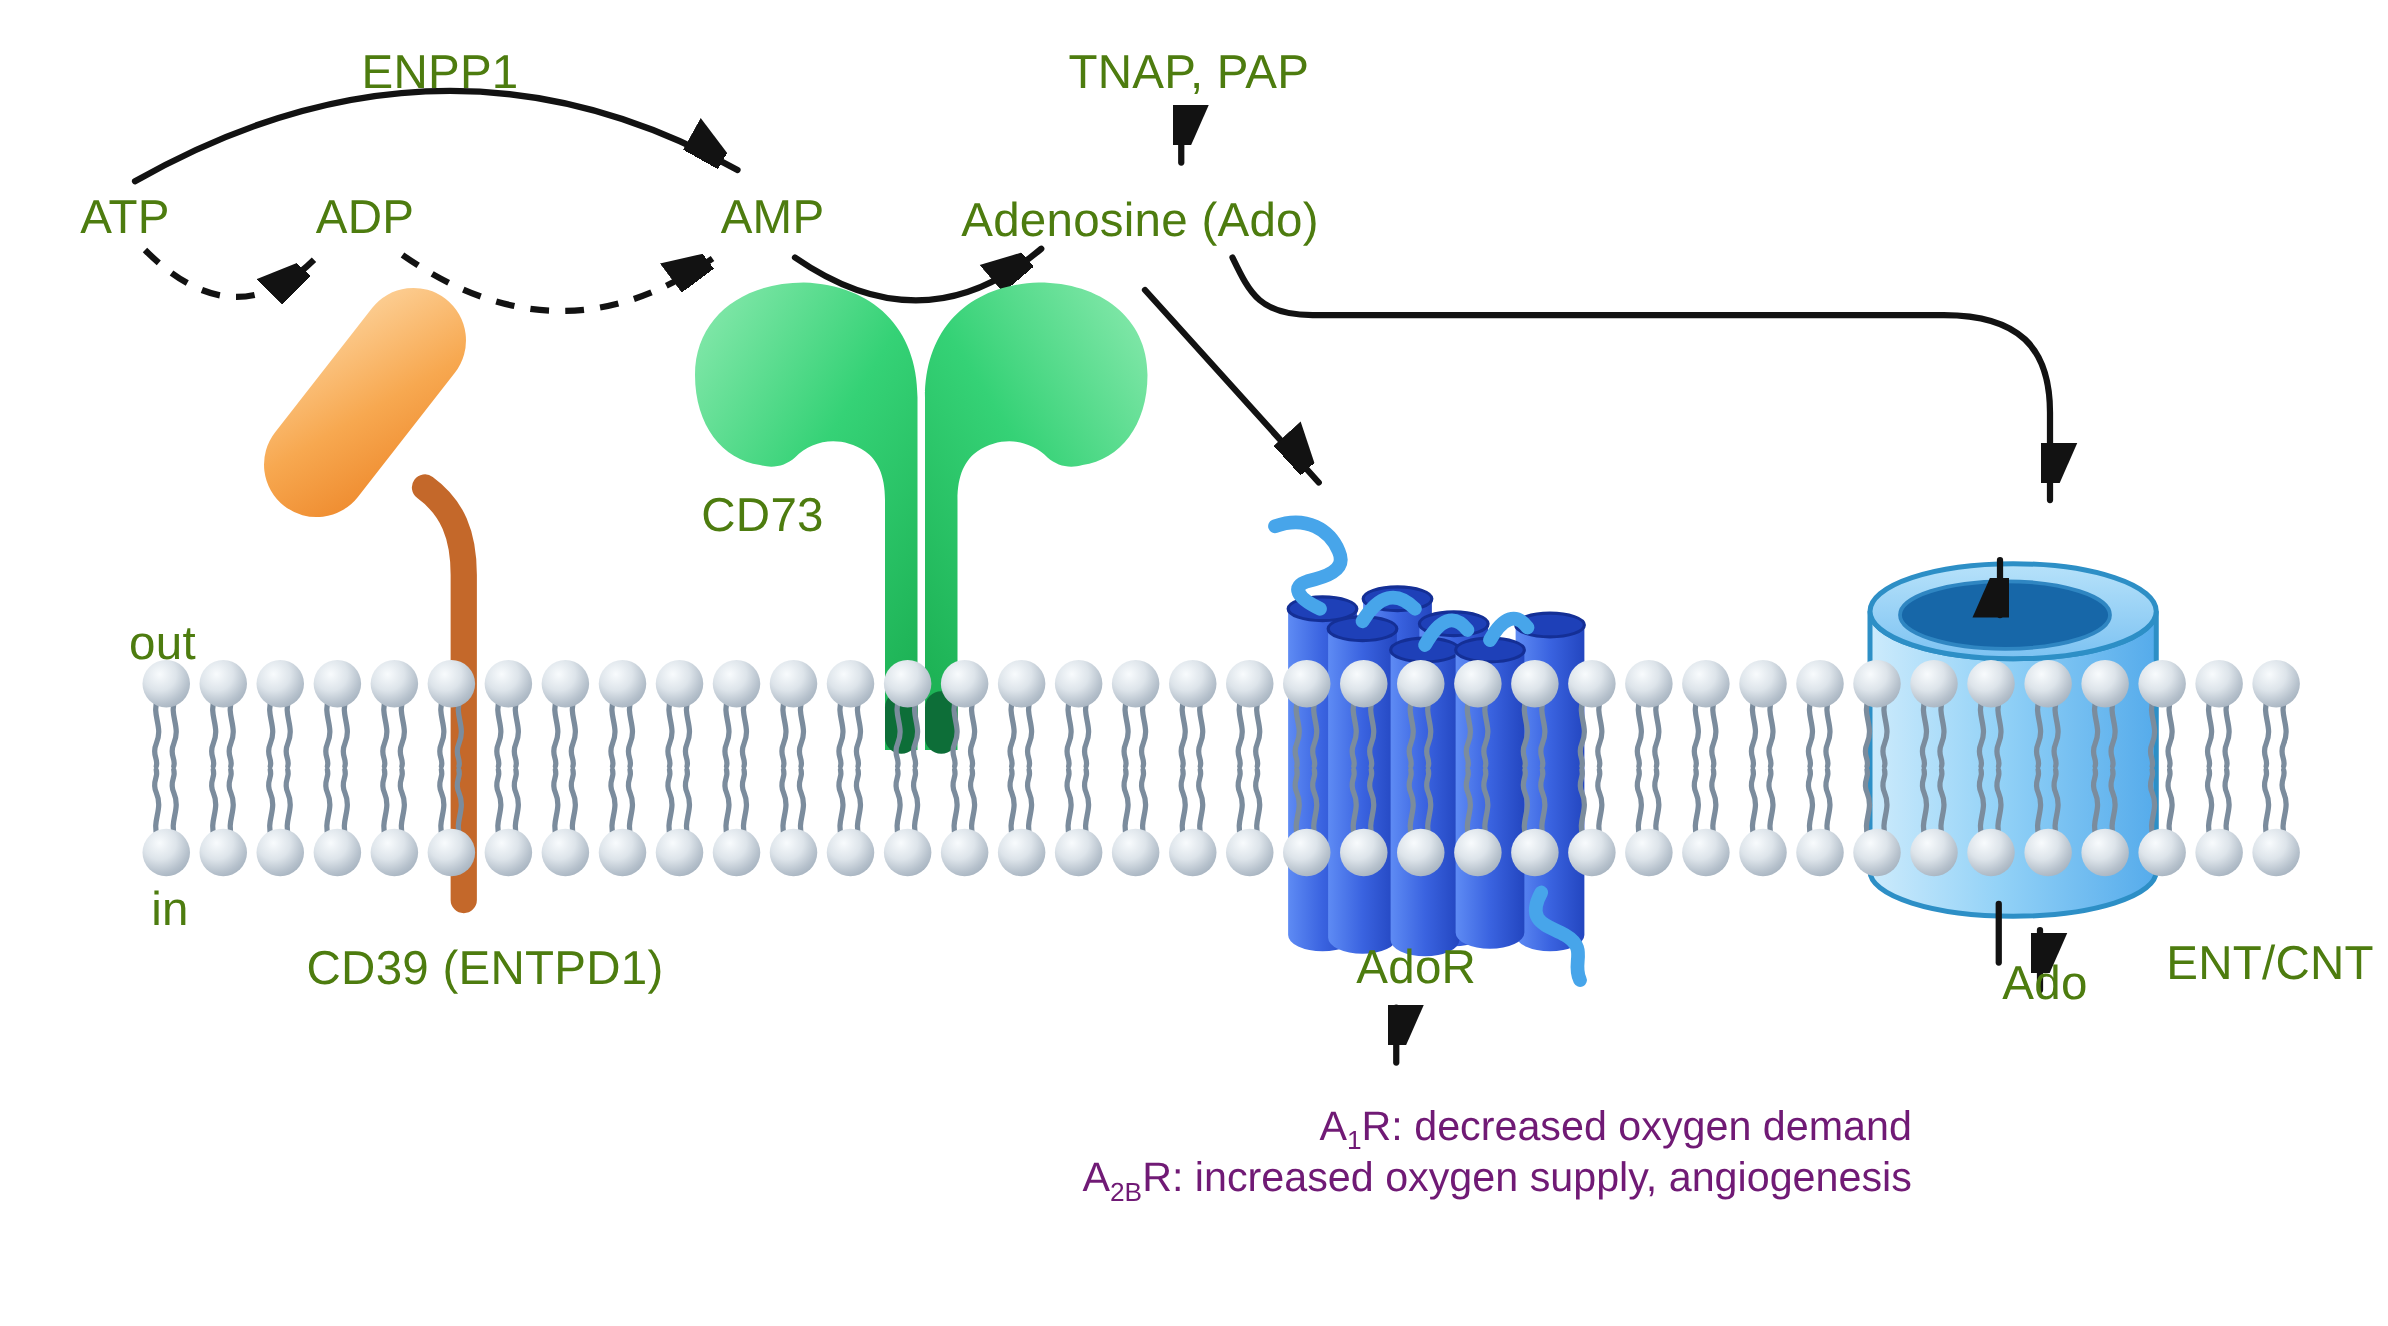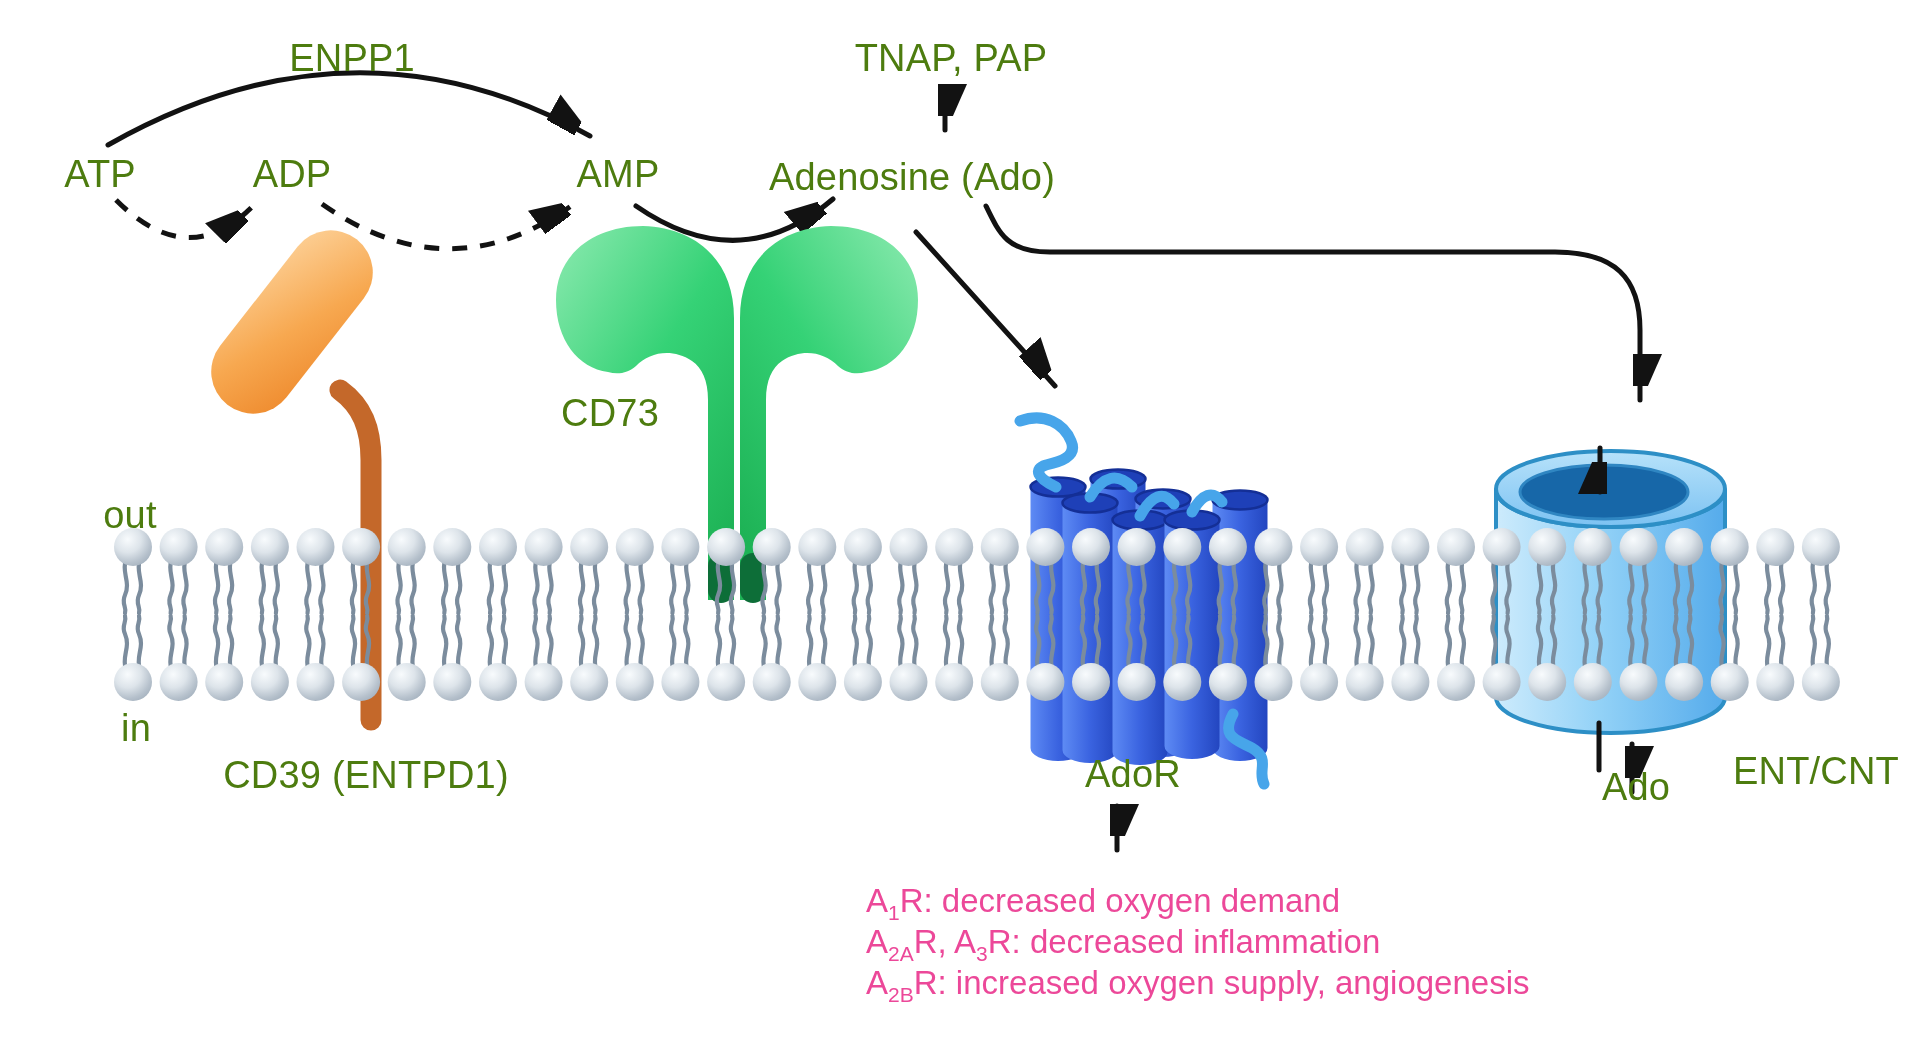--- a/index.html
+++ b/index.html
@@ -8,21 +8,21 @@
     font-family:"Liberation Sans","DejaVu Sans",sans-serif;color:#151515;
   }
   #scene{position:absolute;left:0;top:0;}
   .label{
     position:absolute;transform:translate(-50%,-50%);
     font-size:38px;line-height:1.1;white-space:nowrap;color:#4d7c0f;
     letter-spacing:0.2px;
   }
   #receptor-effects{
     position:absolute;left:866px;top:880px;
-    font-size:33px;line-height:41px;white-space:nowrap;color:#ec4899;
+    font-size:33px;line-height:41px;white-space:nowrap;color:#701a75;text-align:right;
   }
   #receptor-effects sub{font-size:21px;line-height:0;}
   .tail{fill:none;stroke:#7b8c9d;stroke-width:4.2;stroke-linecap:round;}
   .blackline{fill:none;stroke:#121212;stroke-width:5;stroke-linecap:round;}
   .dashedline{fill:none;stroke:#121212;stroke-width:5;stroke-linecap:butt;stroke-dasharray:15 13;}
   .loop{fill:none;stroke:#47a5ea;stroke-width:11;stroke-linecap:round;}
 </style>
 </head>
 <body>
 
@@ -251,23 +251,22 @@
 
   <div class="label" style="left:352px;top:59px">ENPP1</div>
   <div class="label" style="left:951px;top:59px">TNAP, PAP</div>
   <div class="label" style="left:100px;top:175px">ATP</div>
   <div class="label" style="left:292px;top:175px">ADP</div>
   <div class="label" style="left:618px;top:175px">AMP</div>
   <div class="label" style="left:912px;top:178px">Adenosine (Ado)</div>
   <div class="label" style="left:610px;top:414px">CD73</div>
   <div class="label" style="left:130px;top:516px">out</div>
   <div class="label" style="left:136px;top:729px">in</div>
-  <div class="label" style="left:366px;top:776px">CD39 (ENTPD1)</div>
+  <div class="label" style="left:388px;top:776px">CD39 (ENTPD1)</div>
   <div class="label" style="left:1133px;top:775px">AdoR</div>
   <div class="label" style="left:1816px;top:772px">ENT/CNT</div>
   <div class="label" style="left:1636px;top:788px">Ado</div>
 
   <div id="receptor-effects">
       <div><span>A</span><sub>1</sub><span>R: decreased oxygen demand</span></div>
-      <div><span>A</span><sub>2A</sub><span>R, A</span><sub>3</sub><span>R: decreased inflammation</span></div>
       <div><span>A</span><sub>2B</sub><span>R: increased oxygen supply, angiogenesis</span></div>
     </div>
 </div>
 
 </body></html>

